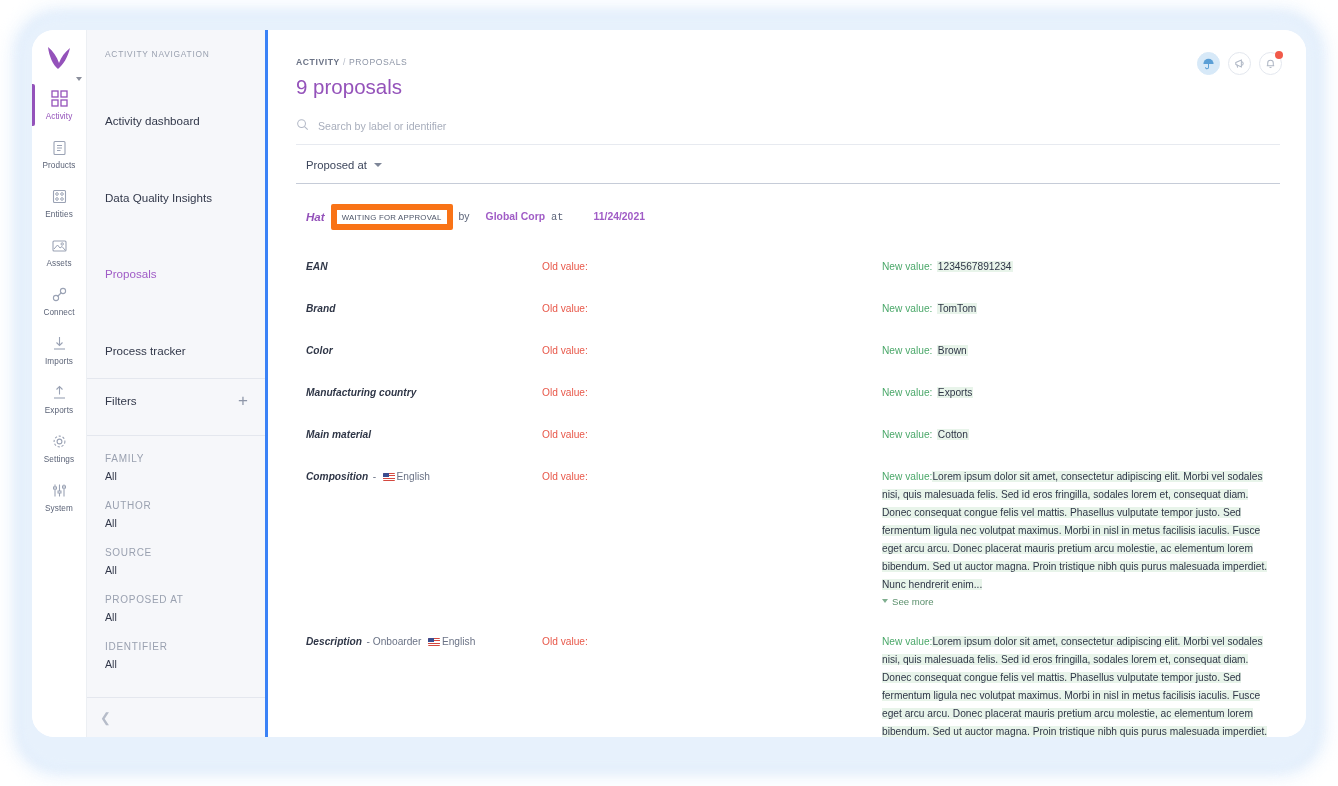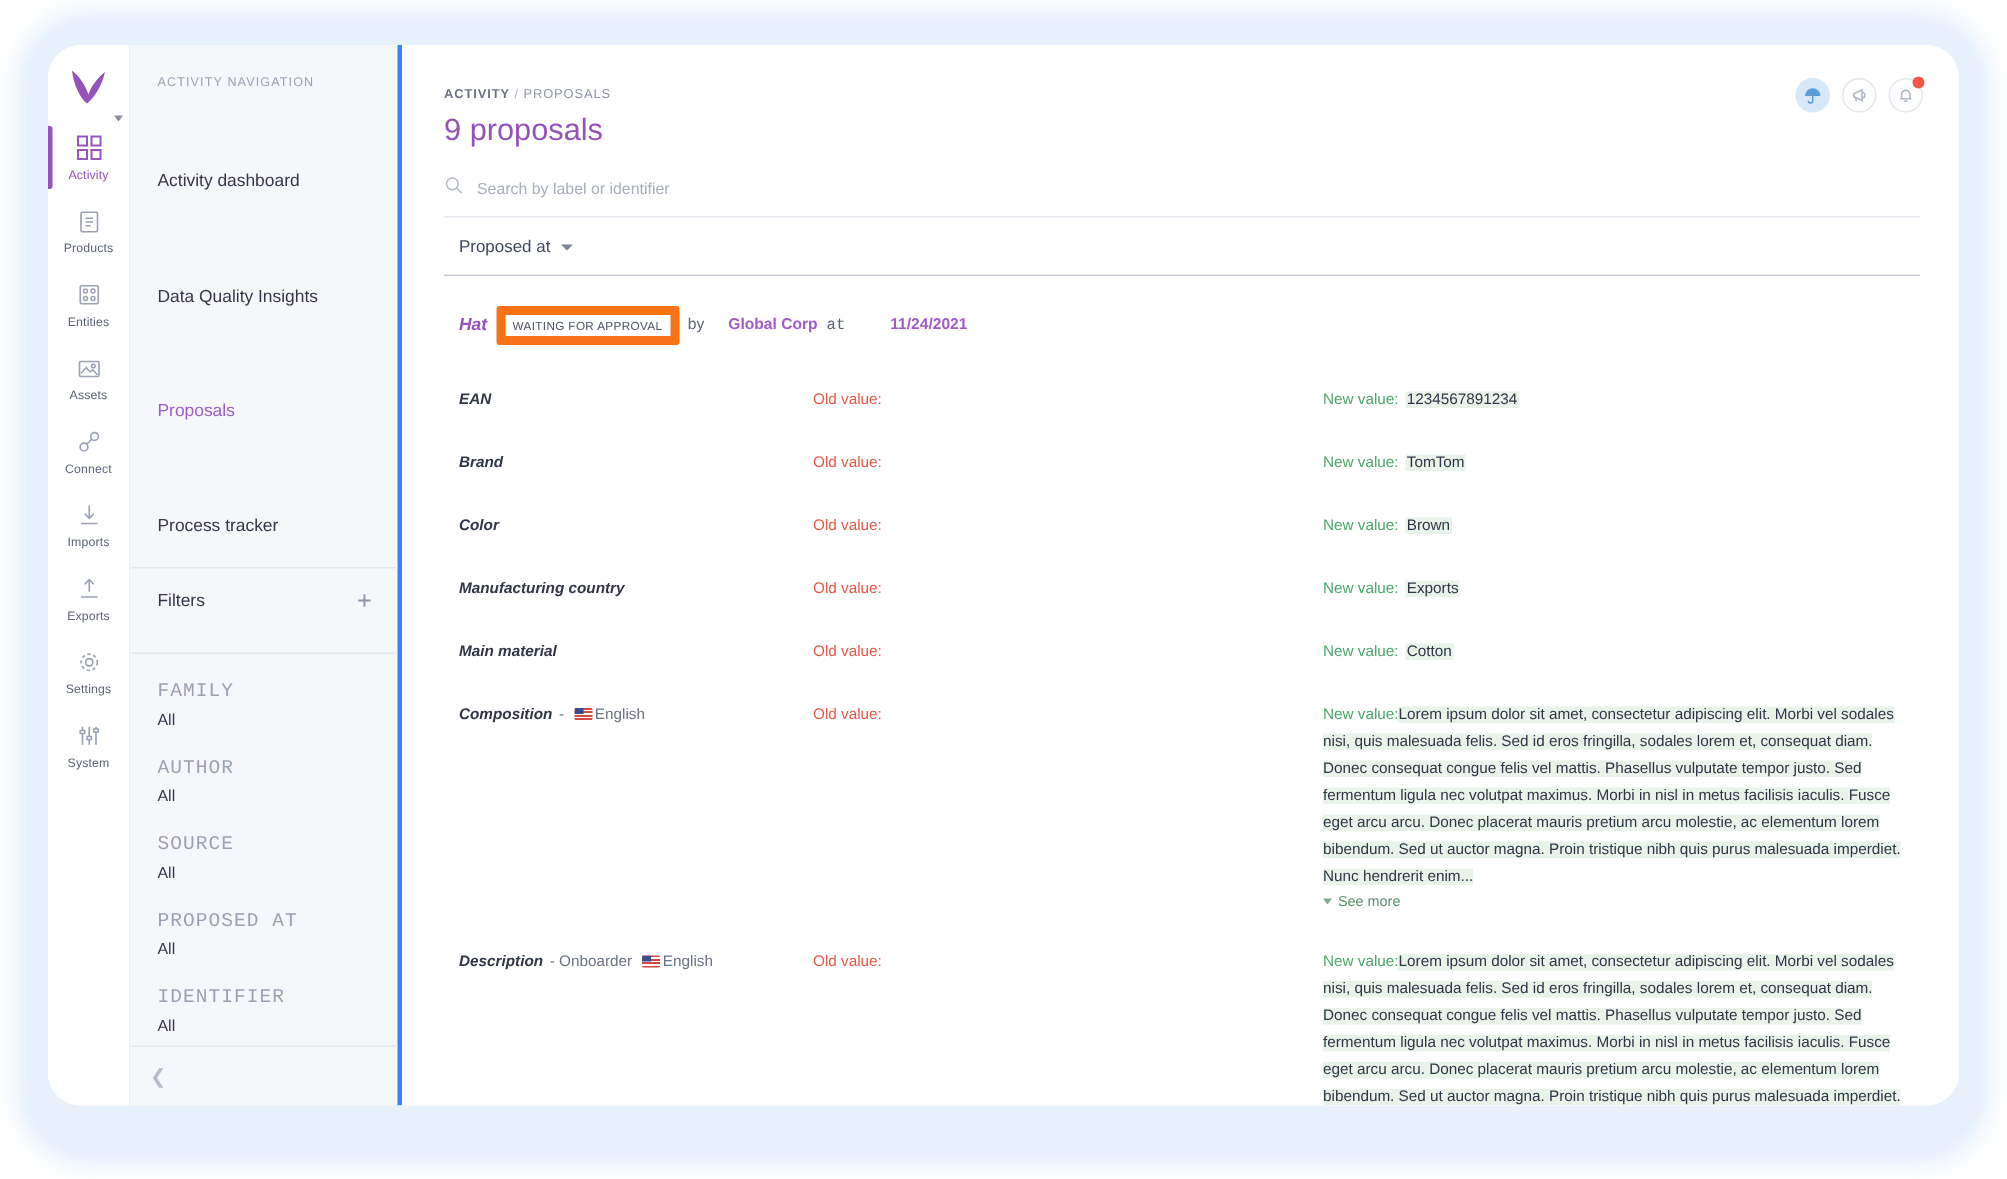--- a/index.html
+++ b/index.html
@@ -117,22 +117,22 @@
   }
   .filters-head {
     display: flex; align-items: center; justify-content: space-between;
     padding: 13px 17px 14px 18px;
     cursor: pointer;
   }
   .filters-head .fh-label { font-size: 11.6px; color: #32384a; }
   .plus-ico { color: #8e96a8; font-size: 17px; line-height: 1; font-weight: 300; }
   .facet { padding: 0 18px; margin-bottom: 18px; }
   .facet-title {
-    font-size: 13px; letter-spacing: .7px; text-transform: uppercase;
-    color: #9aa1b0; margin-bottom: 6px; font-family: Liberation Mono, monospace;
+    font-size: 10px; letter-spacing: .7px; text-transform: uppercase;
+    color: #9aa1b0; margin-bottom: 6px;
   }
   .facet-value { font-size: 10.6px; color: #32384a; cursor: pointer; }
   .nav-footer {
     position: absolute; left: 0; right: 0; bottom: 0;
     height: 40px;
     border-top: 1px solid #e4e7ee;
     display: flex; align-items: center;
     padding-left: 13px;
   }
   .collapse-btn {

